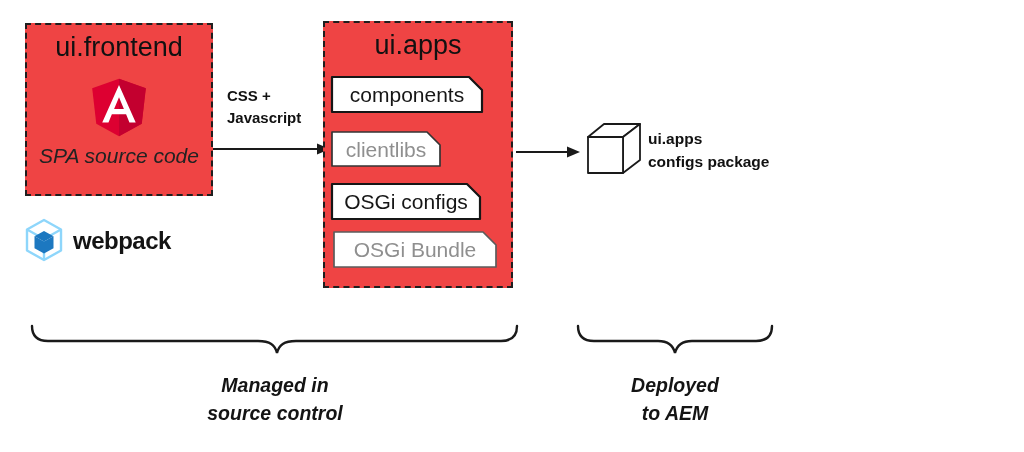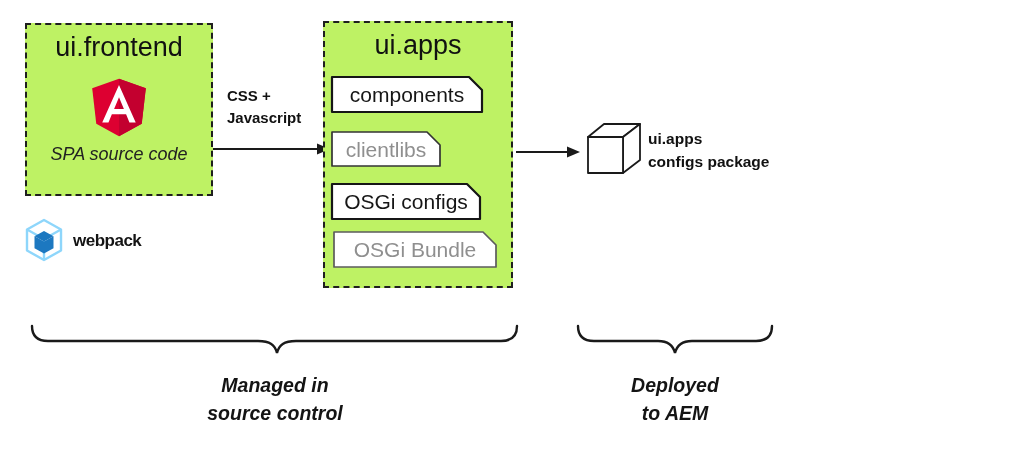--- a/index.html
+++ b/index.html
@@ -1,28 +1,28 @@
 <!DOCTYPE html>
 <html><head>
 <meta charset="utf-8">
 <style>
   html,body{margin:0;padding:0;background:#fff;}
   .canvas{
     position:relative;width:1024px;height:452px;background:#ffffff;overflow:hidden;
     font-family:"Liberation Sans","DejaVu Sans",sans-serif;color:#1a1a1a;
   }
   .overlay{position:absolute;left:0;top:0;width:1024px;height:452px;pointer-events:none;}
-  .dashed-box{position:absolute;border:2px dashed #1f1f1f;background:#bef264;box-sizing:border-box;}
+  .dashed-box{position:absolute;border:2px dashed #1f1f1f;background:#ef4444;box-sizing:border-box;}
   .frontend-box{left:25px;top:23px;width:188px;height:173px;display:flex;flex-direction:column;align-items:center;}
   .apps-box{left:323px;top:21px;width:190px;height:267px;}
   .box-title{font-size:27px;font-weight:500;letter-spacing:0;color:#111;text-align:center;margin-top:6px;line-height:32px;}
   .angular-wrap{margin-top:5px;line-height:0;}
-  .spa-label{font-style:italic;font-size:18px;font-weight:400;color:#222;margin-top:0px;white-space:nowrap;}
+  .spa-label{font-style:italic;font-size:21px;font-weight:400;color:#222;margin-top:0px;white-space:nowrap;}
   .webpack-row{position:absolute;left:24px;top:218px;display:flex;align-items:center;gap:9px;}
-  .webpack-label{font-size:17px;font-weight:700;color:#141414;letter-spacing:-0.5px;}
+  .webpack-label{font-size:24px;font-weight:700;color:#141414;letter-spacing:-0.5px;}
   .tab{position:absolute;overflow:visible;}
   .tab path{fill:#ffffff;stroke-linejoin:round;}
   .tab-active path{stroke:#161616;stroke-width:2.2;}
   .tab--clientlibs path{stroke:#343434;stroke-width:1.7;}
   .tab--bundle path{stroke:#5c5c5c;stroke-width:1.7;}
   .tab text{font-family:"Liberation Sans","DejaVu Sans",sans-serif;font-size:21px;text-anchor:middle;}
   .tab-active text{fill:#161616;}
   .tab-inactive text{fill:#8f8f8f;}
   .small-note{position:absolute;font-weight:600;font-size:15px;line-height:22px;color:#111;}
   .css-js-label{left:227px;top:85px;}

